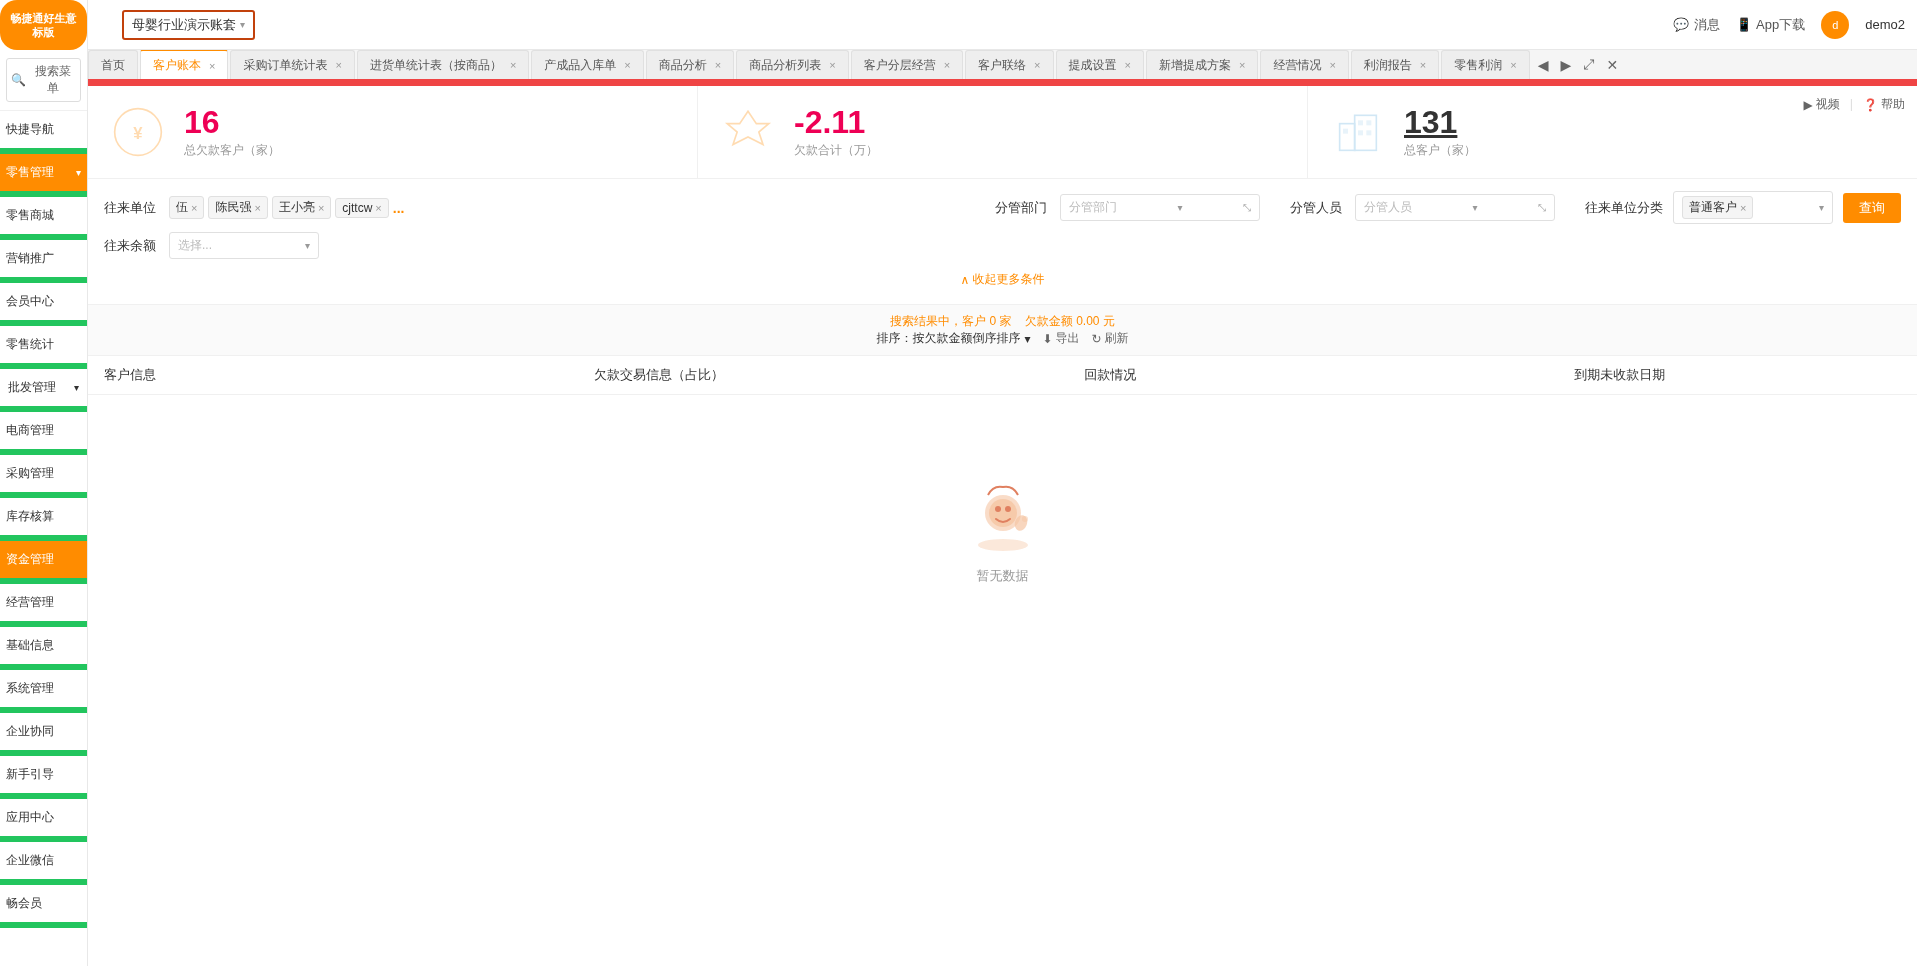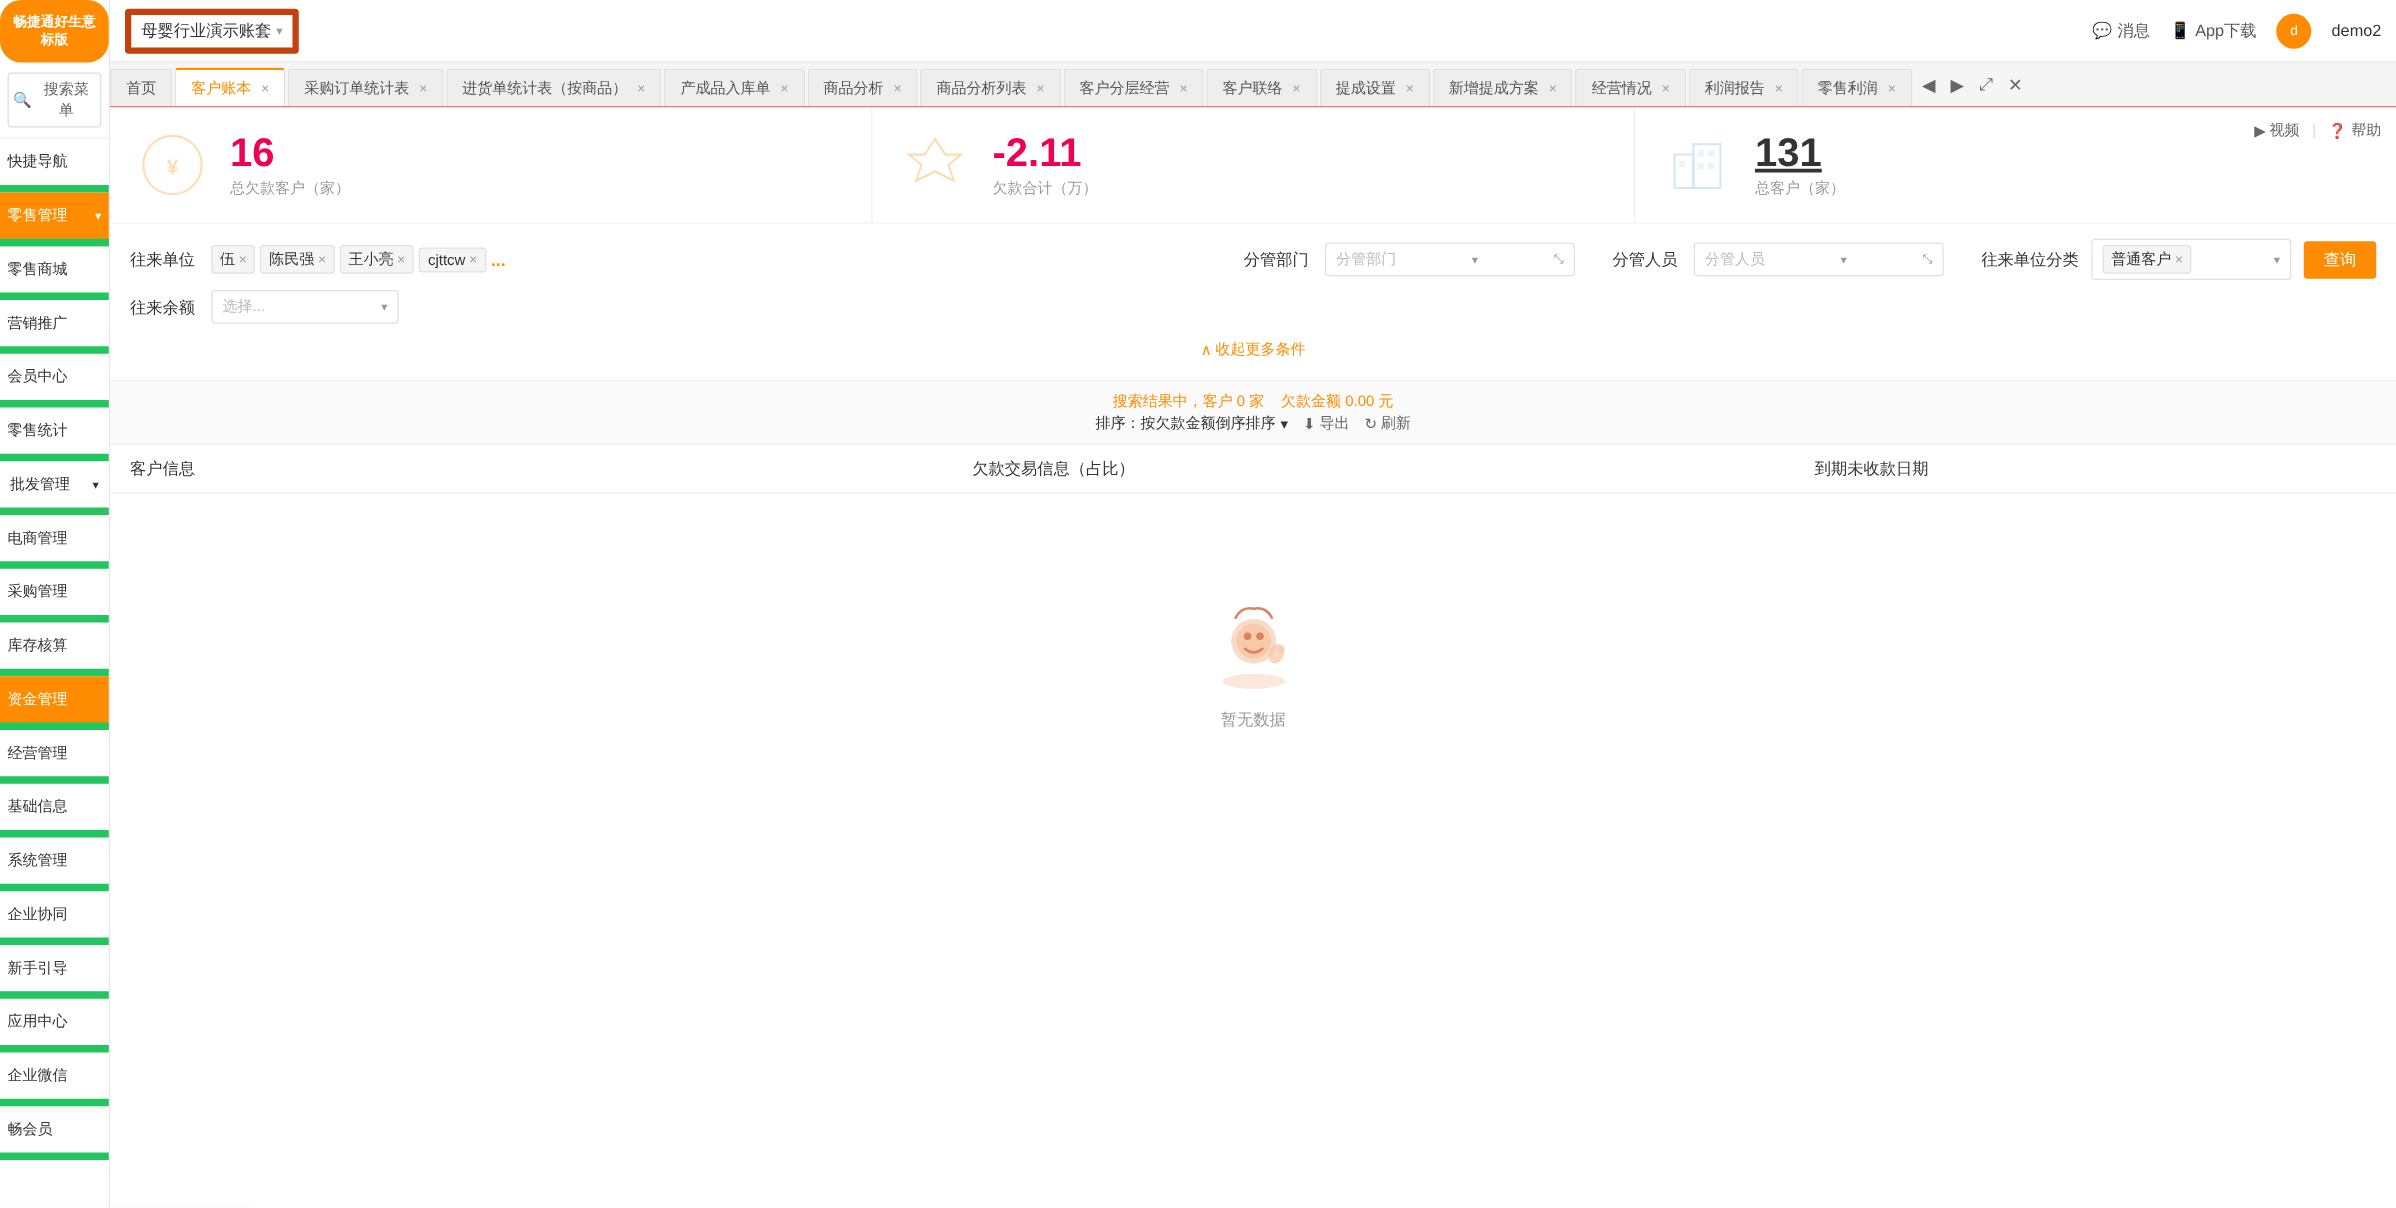--- a/index.html
+++ b/index.html
@@ -13,29 +13,29 @@
     .sidebar-search-btn { width: 100%; background: none; border: 1px solid #ddd; border-radius: 3px; padding: 4px; font-size: 12px; color: #666; cursor: pointer; display: flex; align-items: center; gap: 4px; justify-content: center; }
     .sidebar-nav-item { padding: 10px 6px; text-align: left; font-size: 12px; color: #333; cursor: pointer; border-bottom: 6px solid #22c55e; }
     .sidebar-nav-item.active { background: #ff8c00; color: #fff; }
     .sidebar-nav-item .arrow { font-size: 10px; }
 
     
     .main { flex: 1; display: flex; flex-direction: column; overflow: hidden; }
 
     
     .topbar { height: 50px; background: #fff; border-bottom: 1px solid #e8e8e8; display: flex; align-items: center; padding: 0 12px; gap: 10px; }
-    .topbar-store { display: flex; align-items: center; gap: 4px; font-size: 13px; color: #333; cursor: pointer; border: 5px solid #c2410c; border-radius: 3px; padding: 4px 8px; }
+    .topbar-store { display: flex; align-items: center; gap: 4px; font-size: 13px; color: #333; cursor: pointer; border: 2px solid #c2410c; border-radius: 3px; padding: 4px 8px; margin-left: 22px; }
     .topbar-right { margin-left: auto; display: flex; align-items: center; gap: 16px; }
     .topbar-msg { display: flex; align-items: center; gap: 4px; font-size: 13px; color: #555; cursor: pointer; }
     .topbar-app { display: flex; align-items: center; gap: 4px; font-size: 13px; color: #555; cursor: pointer; }
     .topbar-avatar { width: 28px; height: 28px; border-radius: 50%; background: #ff8c00; display: flex; align-items: center; justify-content: center; color: #fff; font-size: 11px; }
     .topbar-username { font-size: 13px; color: #333; }
 
     
-    .tabbar { height: 36px; background: #f5f5f5; border-bottom: 1px solid #ef4444; display: flex; align-items: flex-end; overflow: hidden; }
+    .tabbar { height: 36px; background: #f5f5f5; border-bottom: 7px solid #ef4444; display: flex; align-items: center; overflow: hidden; }
     .tab-item { padding: 6px 12px; font-size: 12px; color: #555; cursor: pointer; border: 1px solid #e0e0e0; border-bottom: none; background: #eee; margin-right: 2px; white-space: nowrap; display: flex; align-items: center; gap: 4px; border-radius: 3px 3px 0 0; position: relative; }
     .tab-item.active { background: #fff; color: #ff8c00; border-top: 2px solid #ff8c00; }
     .tab-item .tab-close { font-size: 11px; color: #999; margin-left: 4px; cursor: pointer; }
     .tab-nav-btn { padding: 0 6px; font-size: 14px; color: #666; cursor: pointer; align-self: center; }
 
     
     .content { flex: 1; overflow-y: auto; background: #fff; }
 
     
     .stats-bar { display: flex; background: #fff; border-bottom: 1px solid #f0f0f0; }
@@ -407,20 +407,23 @@
       </div>
     </div>
 
     <div class="table-header">
       <div class="col-customer">
         <span>客户信息</span>
       </div>
       <div class="col-debt">
         <span>欠款交易信息（占比）</span>
       </div>
+      <div class="col-repayment">
+        <span>回款情况</span>
+      </div>
       <div class="col-date">
         <span>到期未收款日期</span>
       </div>
     </div>
 
     <div class="empty-state">
       <div class="empty-icon">
         <svg viewBox="0 0 80 80" xmlns="http://www.w3.org/2000/svg">
           <ellipse cx="40" cy="70" rx="25" ry="6" fill="#f5c5a3" opacity="0.4"></ellipse>
           <circle cx="40" cy="38" r="18" fill="#f5c5a3" opacity="0.6"></circle>

